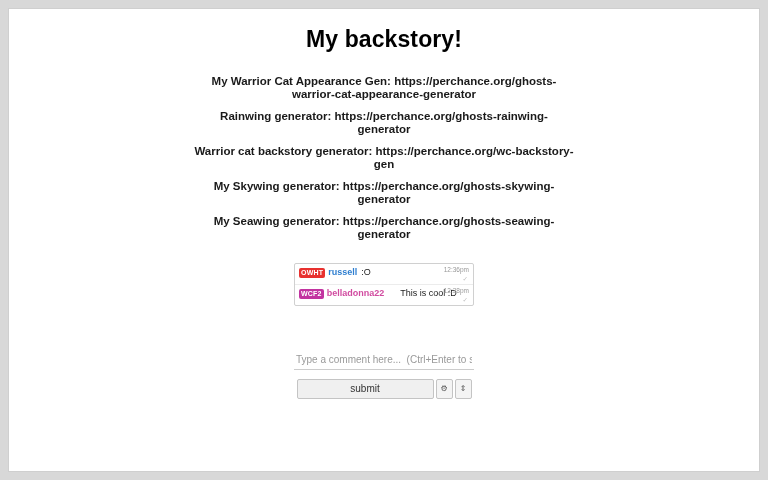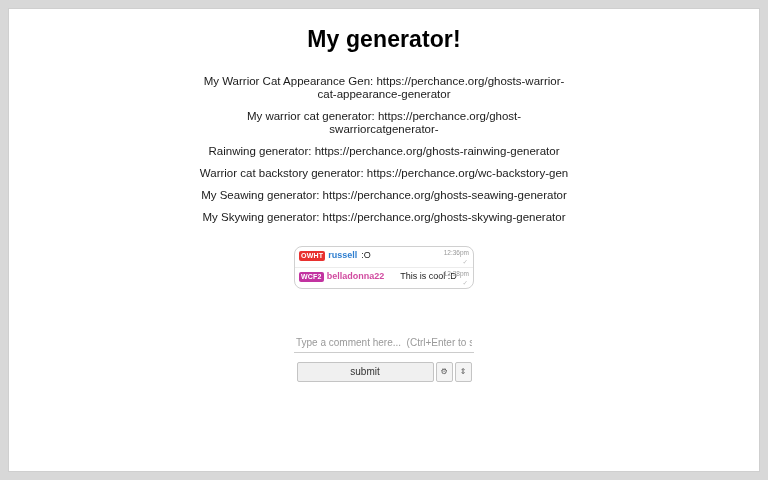--- a/index.html
+++ b/index.html
@@ -28,38 +28,39 @@
     text-align: center;
     font-size: 23px;
     font-weight: bold;
     color: #000;
     margin-top: 17px;
     margin-bottom: 0;
     letter-spacing: 0.1px;
   }
   .gen-list {
     margin-top: 22px;
+    font-weight: bold;
   }
   .gen-line {
     text-align: center;
     font-size: 11.5px;
     color: #1a1a1a;
     line-height: 13px;
     margin: 0 auto 9px auto;
     max-width: 380px;
   }
   .gen-line:first-child {
     max-width: 372px;
   }
   .chat-box {
     width: 180px;
     margin: 22px auto 0 auto;
     background: #ffffff;
     border: 1px solid #d0d0d0;
-    border-radius: 8px;
+    border-radius: 2px;
     padding: 0;
     box-sizing: border-box;
   }
   .msg {
     display: flex;
     align-items: flex-start;
     padding: 3px 4px 1px 4px;
     position: relative;
     min-height: 16px;
   }
@@ -157,29 +158,28 @@
     justify-content: center;
     cursor: pointer;
     line-height: 1;
   }
 </style>
 </head>
 <body>
 
 <div class="page">
 
-  <h1 class="title">My generator!</h1>
+  <h1 class="title">My backstory!</h1>
 
   <div class="gen-list">
     <div class="gen-line">My Warrior Cat Appearance Gen: https://perchance.org/ghosts-warrior-cat-appearance-generator</div>
-    <div class="gen-line">My warrior cat generator: https://perchance.org/ghost-swarriorcatgenerator-</div>
     <div class="gen-line">Rainwing generator: https://perchance.org/ghosts-rainwing-generator</div>
     <div class="gen-line">Warrior cat backstory generator: https://perchance.org/wc-backstory-gen</div>
+    <div class="gen-line">My Skywing generator: https://perchance.org/ghosts-skywing-generator</div>
     <div class="gen-line">My Seawing generator: https://perchance.org/ghosts-seawing-generator</div>
-    <div class="gen-line">My Skywing generator: https://perchance.org/ghosts-skywing-generator</div>
   </div>
 
   <div class="chat-box">
 
     <div class="msg">
       <span class="tag tag-owht">OWHT</span>
       <span class="uname uname-russell">russell</span>
       <span class="mtext">:O</span>
       <span class="mtime">12:36pm</span>
       <span class="mtick">✓</span>

